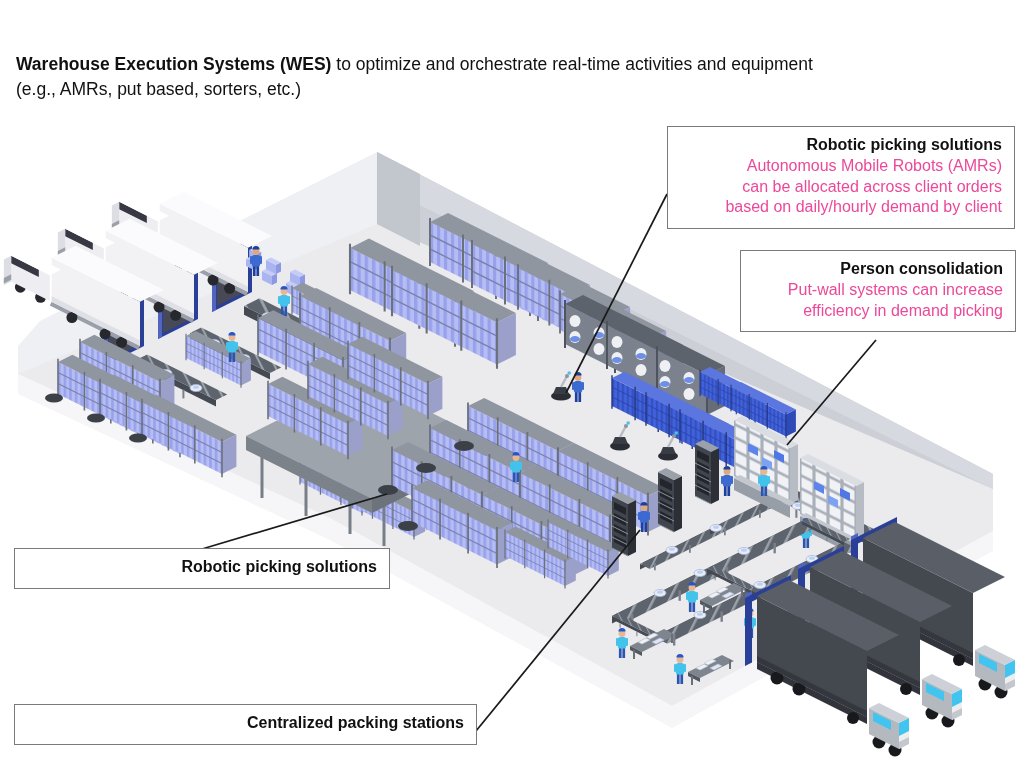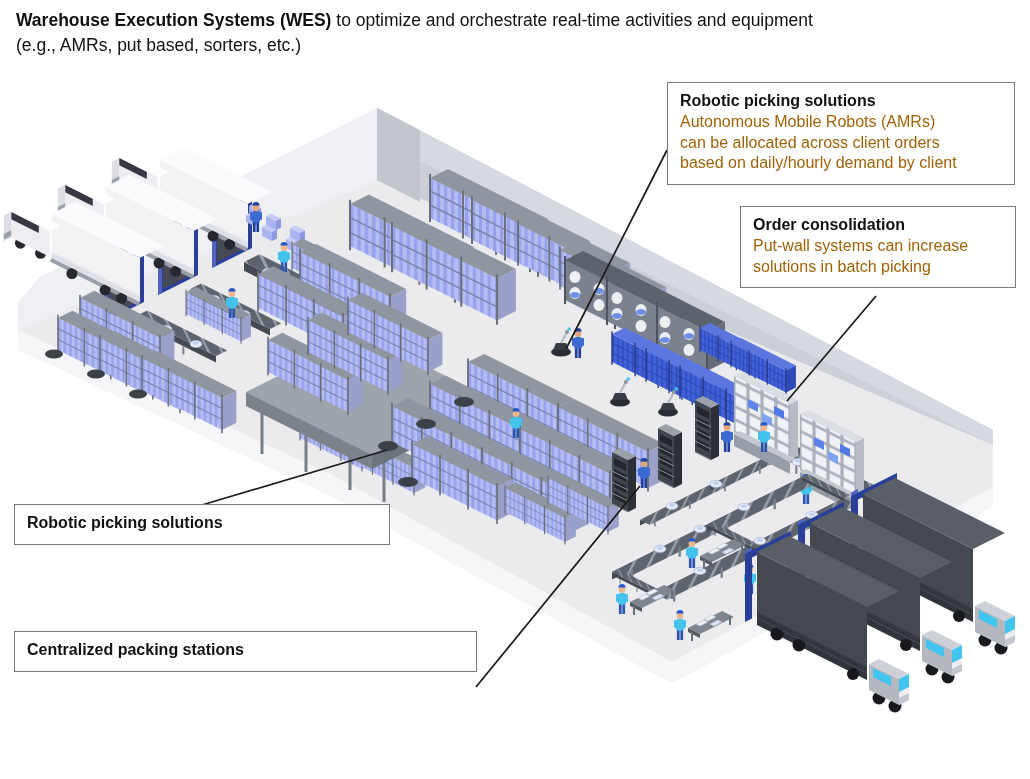--- a/index.html
+++ b/index.html
@@ -1,26 +1,26 @@
 <!DOCTYPE html>
 <html><head>
 <meta charset="utf-8">
 <style>
   html,body{margin:0;padding:0;background:#ffffff;}
   body{width:1030px;height:779px;position:relative;overflow:hidden;
        font-family:"Liberation Sans",sans-serif;-webkit-font-smoothing:antialiased;}
-  .stage{position:absolute;inset:0;}
+  .stage{position:absolute;inset:0;margin-top:44px;}
   .hdr{position:absolute;left:16px;top:8px;width:1000px;font-size:17.5px;
        line-height:1.42;color:#111;}
   .hdr b{font-weight:700;}
   .scene{position:absolute;left:0;top:0;}
   .callout{position:absolute;background:#ffffff;border:1.5px solid #7a7a7a;
-           padding:8px 12px 10px 12px;box-sizing:border-box;}
+           padding:8px 12px 10px 12px;box-sizing:border-box;text-align:right;}
   .callout .t{font-weight:700;font-size:16px;line-height:1.3;color:#111;}
-  .callout .b{font-size:16px;line-height:1.3;color:#a16207;white-space:pre-line;}
+  .callout .b{font-size:16px;line-height:1.3;color:#ec4899;white-space:pre-line;}
 </style>
 </head>
 <body>
 
 <div class="stage">
 
   <div class="hdr">
     <div><b>Warehouse Execution Systems (WES)</b><span> to optimize and orchestrate real-time activities and equipment</span></div>
     <div>(e.g., AMRs, put based, sorters, etc.)</div>
   </div>
@@ -403,26 +403,26 @@
   </svg>
 
   <div class="callout" style="left:667px;top:82px;width:348px;">
     <div class="t">Robotic picking solutions</div>
     <div class="b">Autonomous Mobile Robots (AMRs)
 can be allocated across client orders
 based on daily/hourly demand by client</div>
   </div>
 
   <div class="callout" style="left:740px;top:206px;width:276px;">
-    <div class="t">Order consolidation</div>
+    <div class="t">Person consolidation</div>
     <div class="b">Put-wall systems can increase
-solutions in batch picking</div>
+efficiency in demand picking</div>
   </div>
 
   <div class="callout" style="left:14px;top:504px;width:376px;">
     <div class="t">Robotic picking solutions</div>
   </div>
 
-  <div class="callout" style="left:14px;top:631px;width:463px;">
+  <div class="callout" style="left:14px;top:660px;width:463px;">
     <div class="t">Centralized packing stations</div>
   </div>
 
 </div>
 
 </body></html>

